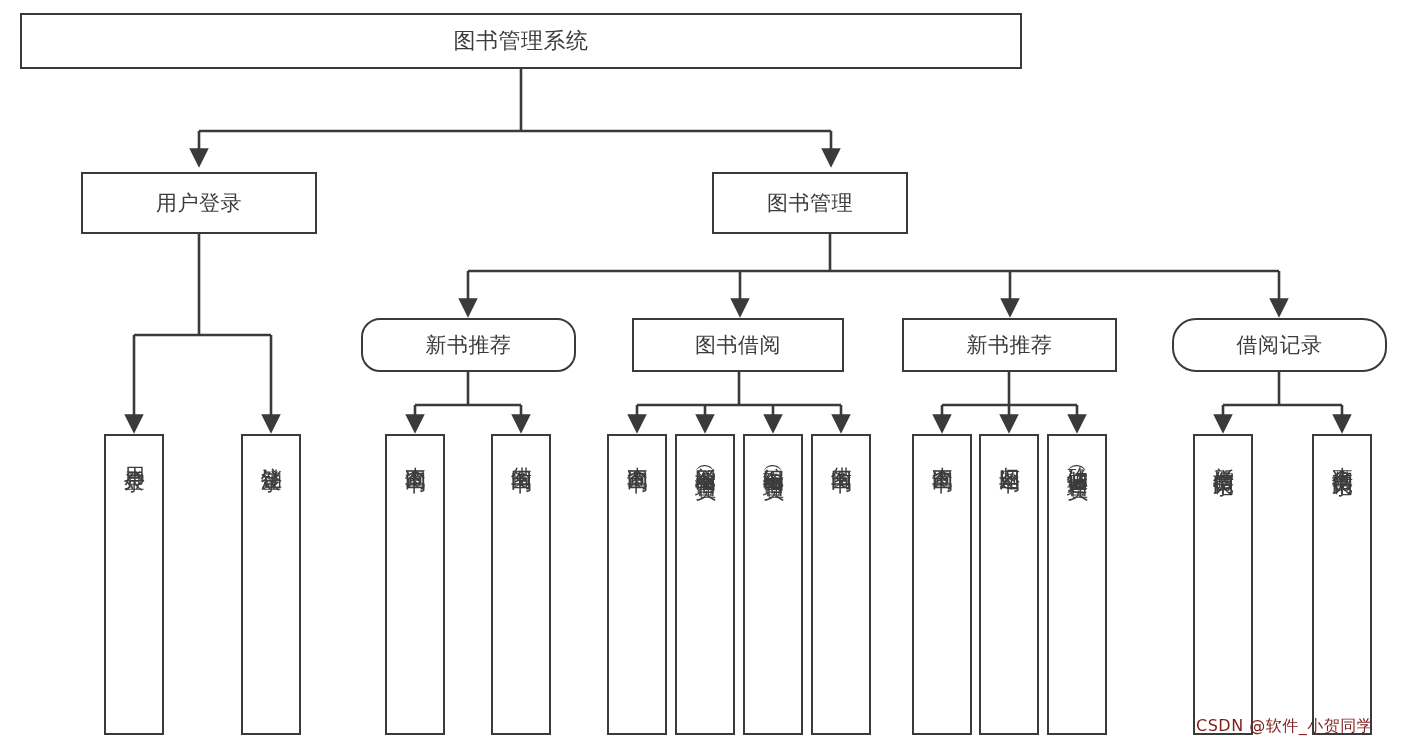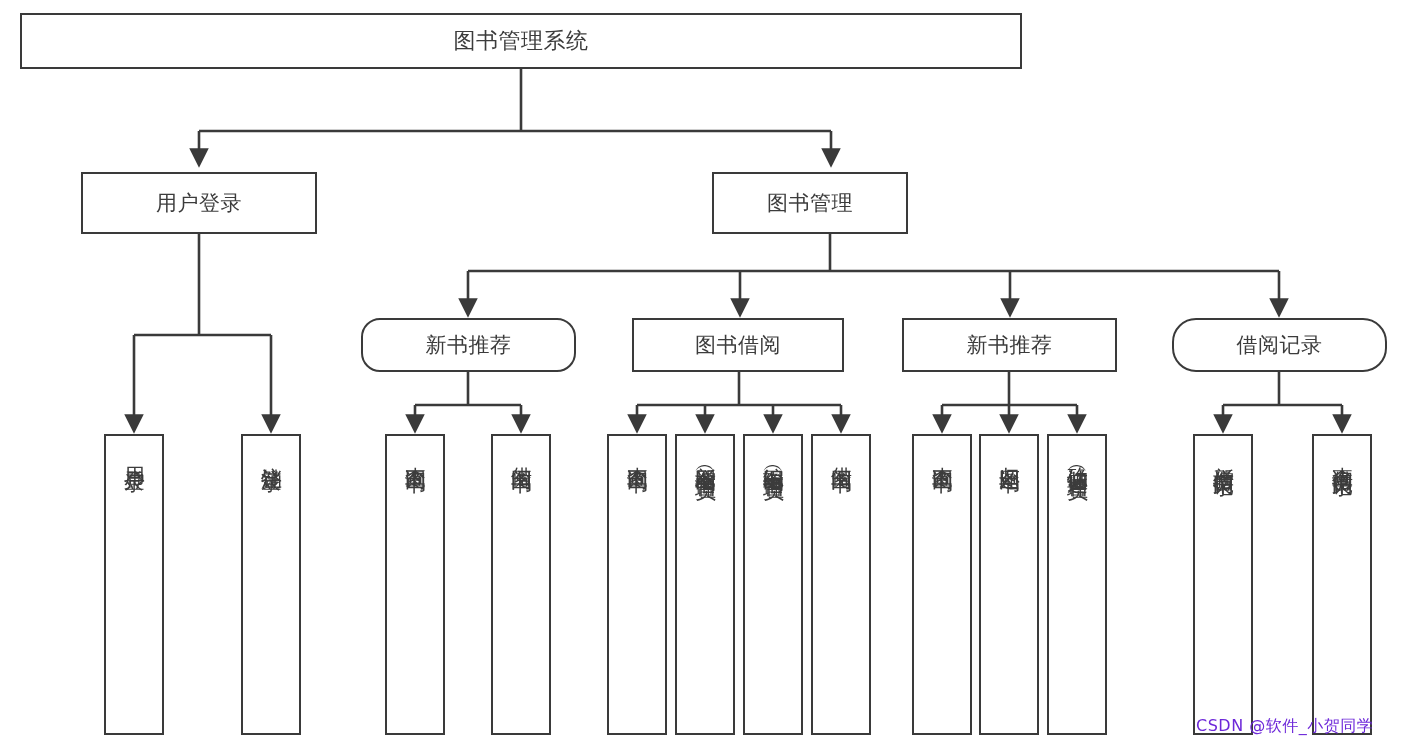--- a/index.html
+++ b/index.html
@@ -55,21 +55,21 @@
     writing-mode:vertical-rl;
     text-orientation:upright;
     font-size:21px;
     letter-spacing:2px;
     line-height:1;
     white-space:nowrap;
   }
   .watermark{
     position:absolute;
     font-size:16px;
-    color:#6d28d9;
+    color:#7f1d1d;
     white-space:nowrap;
     letter-spacing:0.5px;
     user-select:none;
   }
 </style>
 </head>
 <body>
 
 <div id="canvas">
 

